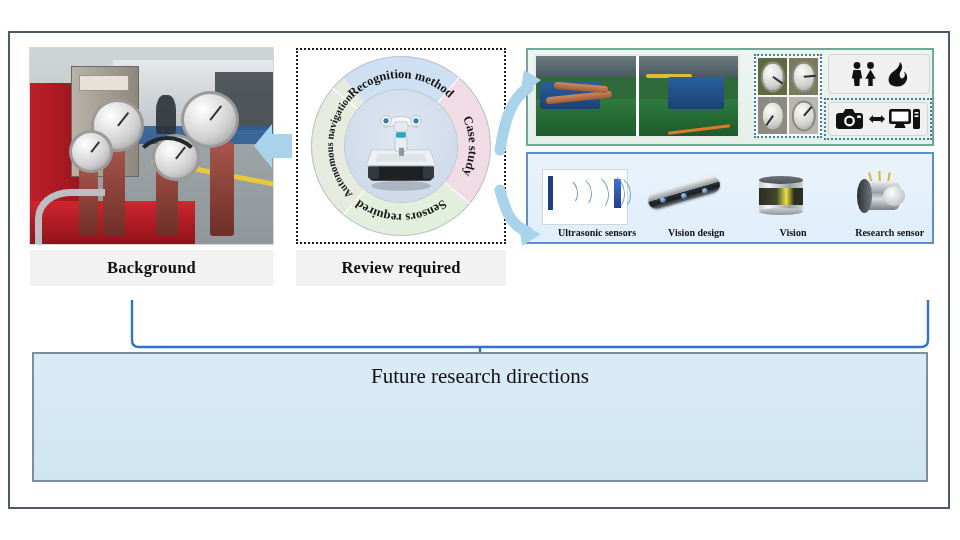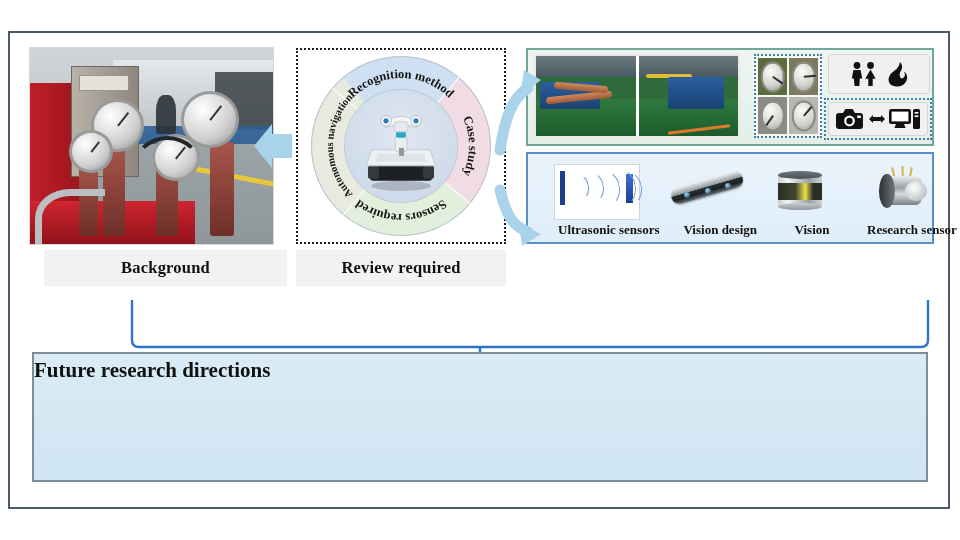--- a/index.html
+++ b/index.html
@@ -121,21 +121,21 @@
     border:2px dotted #3f7fa8;box-sizing:border-box;padding:2px;}
   .icons-bottom{position:absolute;inset:2px;background:#f0f0f0;
     border:1px solid #d3d3d3;border-radius:4px;
     display:flex;align-items:center;justify-content:center;gap:4px;}
 
   .sensor-row{position:absolute;left:534px;top:158px;width:392px;height:80px;
     display:flex;}
   .sensor-cell{flex:1;display:flex;flex-direction:column;align-items:center;
     justify-content:flex-end;gap:2px;}
   .sensor-art{width:86px;height:56px;position:relative;}
-  .sensor-name{font-size:13px;font-weight:bold;color:#111;white-space:nowrap;padding-left:24px;}
+  .sensor-name{font-size:10px;font-weight:bold;color:#111;white-space:nowrap;padding-left:24px;}
 
   
   .us-box{position:absolute;inset:0;background:#fff;border:1px solid #cfd6dd;}
   .us-bar{position:absolute;left:7%;top:12%;width:5px;height:62%;background:#1b3f8f;}
   .us-bar2{position:absolute;right:8%;top:18%;width:7px;height:52%;
     background:linear-gradient(180deg,#3f6fd8,#1b3f8f);}
   .us-wave{position:absolute;border:1.4px solid #cfa53a;border-radius:50%;
     border-color:transparent #6f9fd8 transparent transparent;}
   
   .vis-bar{position:absolute;left:6%;top:26%;width:86%;height:30%;
@@ -167,33 +167,33 @@
     transform-origin:bottom center;}
 
   
   .svg-layer{position:absolute;left:0;top:0;width:960px;height:540px;
     pointer-events:none;}
 
   
   .future-box{position:absolute;left:32px;top:352px;width:896px;height:130px;
     border:2px solid #7d8d9c;box-sizing:border-box;
     background:linear-gradient(180deg,#daebf5,#cfe6f2);}
-  .future-title{position:absolute;left:0;top:4px;width:100%;text-align:left;
-    font-size:21px;font-weight:bold;color:#111;}
+  .future-title{position:absolute;left:0;top:10px;width:100%;text-align:center;
+    font-size:21px;font-weight:normal;color:#111;}
   .sub-row{position:absolute;left:18px;top:48px;width:860px;height:66px;
     display:flex;align-items:stretch;}
   .sub-box{border:2px solid #7d8d9c;box-sizing:border-box;
     background:linear-gradient(180deg,#ffffff,#eef6fb);
     display:flex;align-items:center;justify-content:center;text-align:center;
     font-weight:bold;font-size:14.5px;color:#111;line-height:1.25;padding:0 6px;}
   .sb1{width:212px;margin-left:18px;}
   .sb2{width:270px;margin-left:48px;}
   .sb3{width:250px;margin-left:50px;}
 
-  .cap-bg{left:44px;top:250px;width:243px;height:36px;font-size:16.5px;}
+  .cap-bg{left:30px;top:250px;width:243px;height:36px;font-size:16.5px;}
   .cap-rev{left:296px;top:250px;width:210px;height:36px;font-size:16.5px;}
   .cap-sensor{left:526px;top:250px;width:408px;height:36px;font-size:16.5px;}
 </style>
 </head>
 <body>
 
 <div id="root">
 
   <div class="outer-frame"></div>
 

